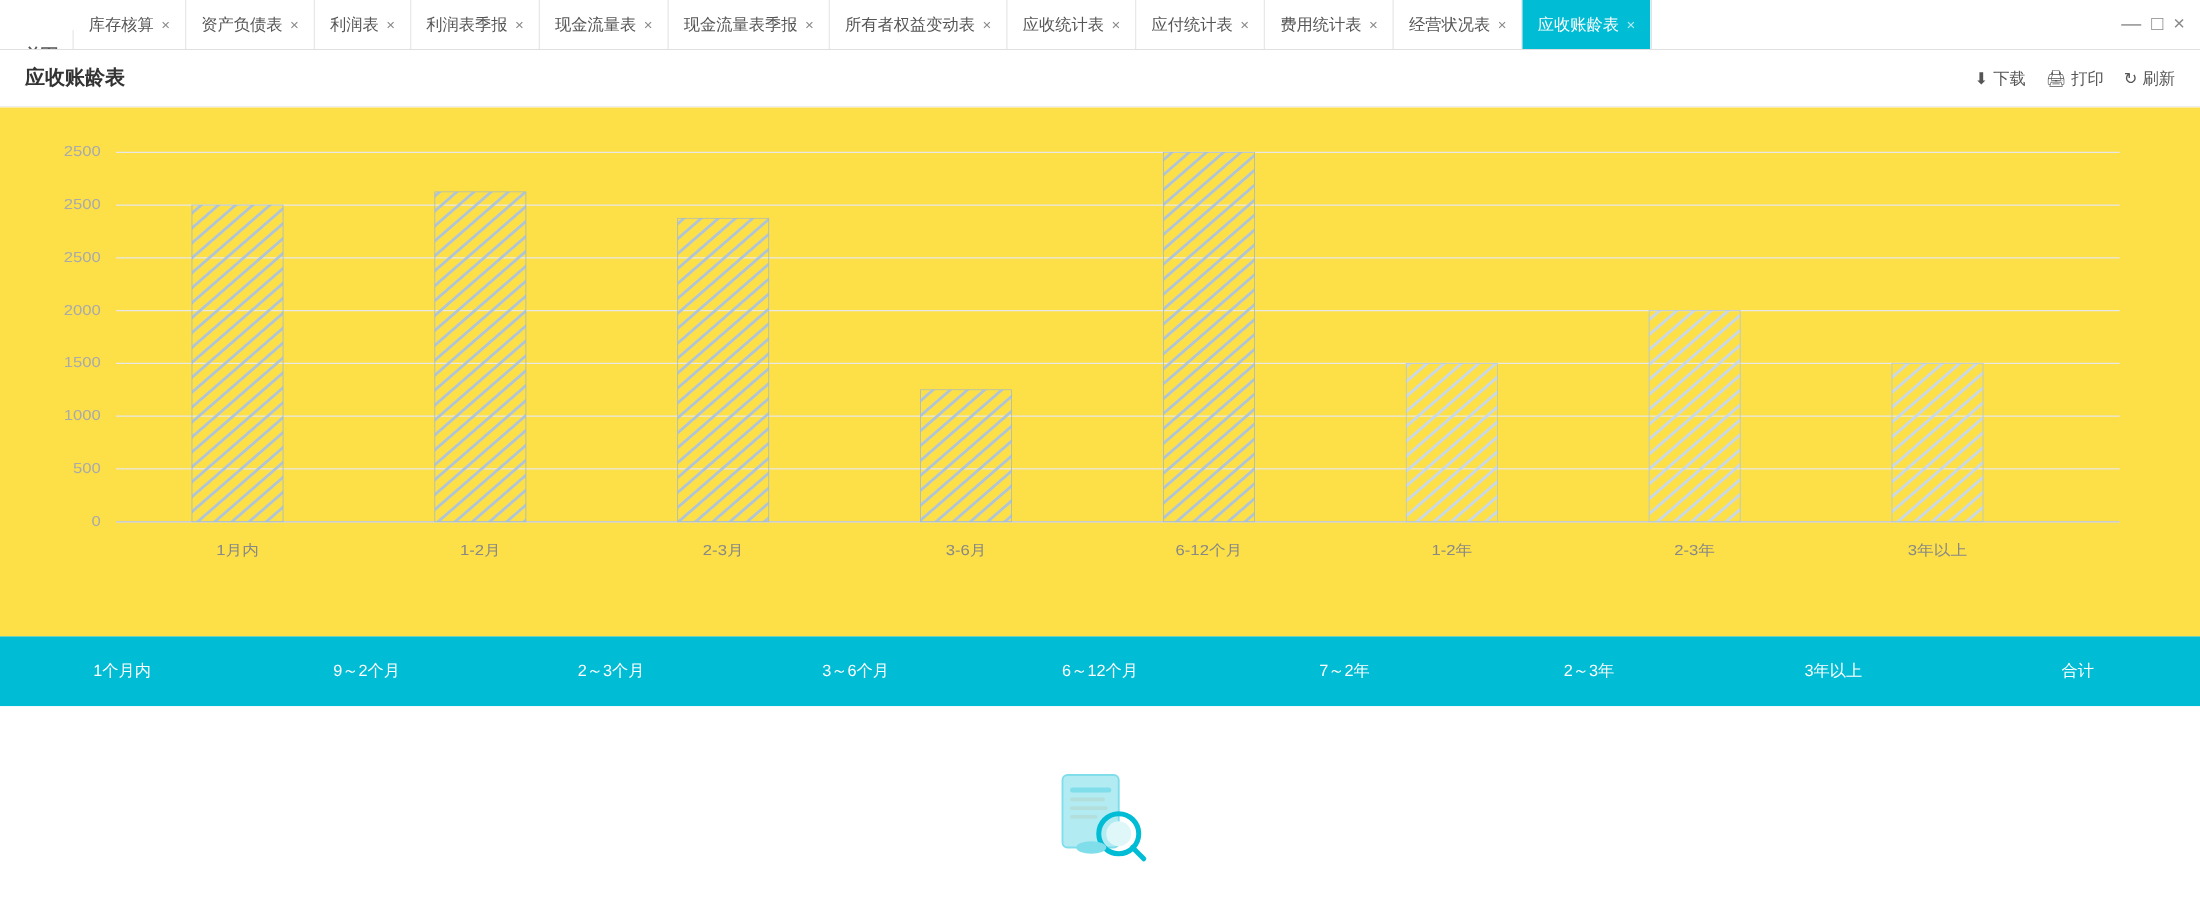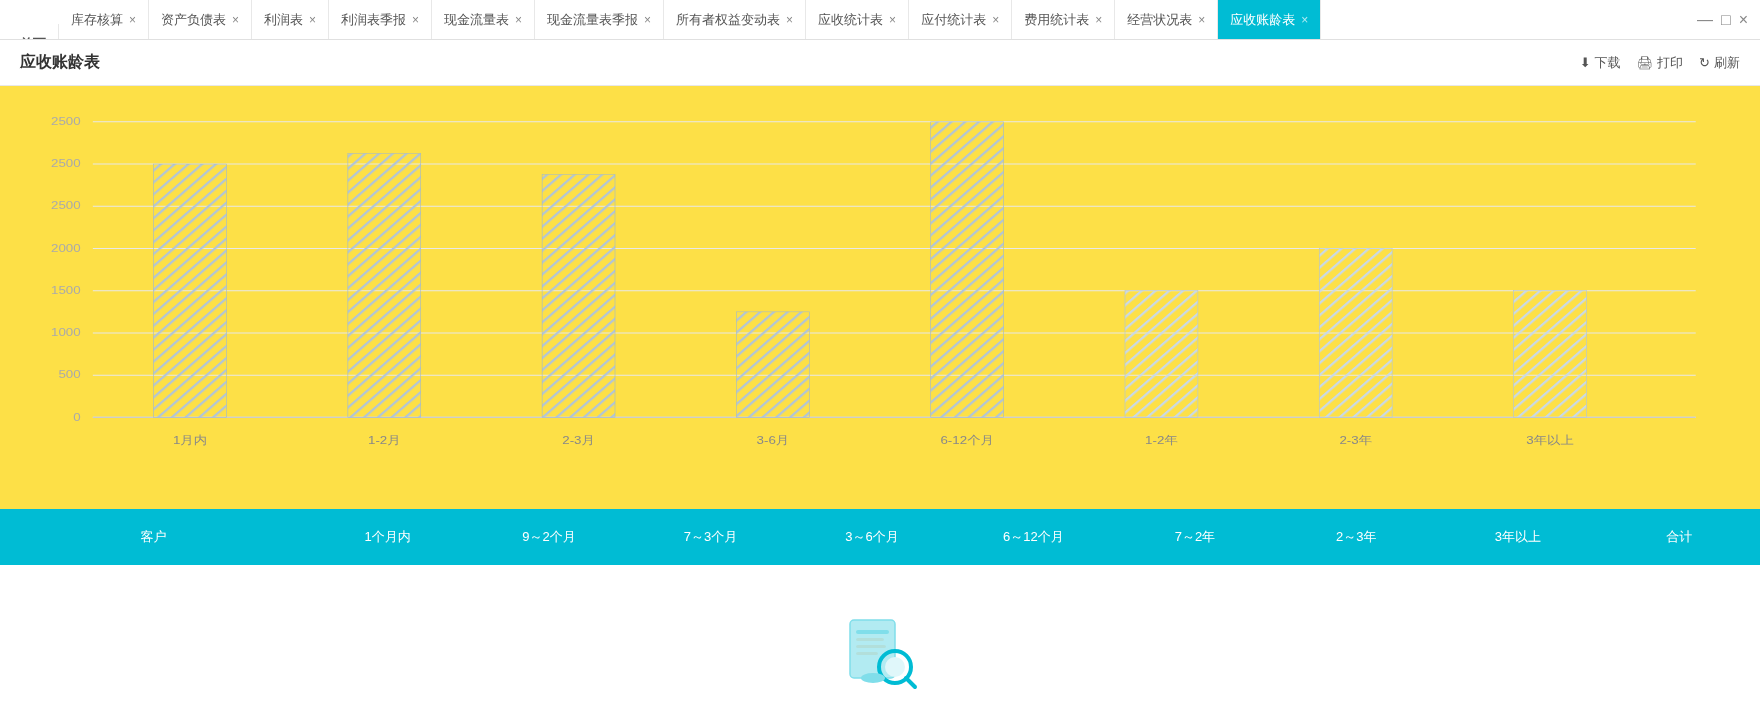--- a/index.html
+++ b/index.html
@@ -236,24 +236,23 @@
       <rect x="1070" y="135" width="60" height="160" fill="url(#hatch2)" stroke="#b0c4d8" stroke-width="0.5"></rect>
       <text x="1100" y="320" font-size="11" fill="#888" text-anchor="middle">2-3年</text>
 
       <rect x="1230" y="175" width="60" height="120" fill="url(#hatch2)" stroke="#b0c4d8" stroke-width="0.5"></rect>
       <text x="1260" y="320" font-size="11" fill="#888" text-anchor="middle">3年以上</text>
     </svg>
   </div>
 
   <div class="table-header-bar">
 
-  <div class="col col-customer">客户</div>
       <div class="col">1个月内</div>
       <div class="col">9～2个月</div>
-      <div class="col">7～3个月</div>
+      <div class="col">2～3个月</div>
       <div class="col">3～6个月</div>
       <div class="col">6～12个月</div>
       <div class="col">7～2年</div>
       <div class="col">2～3年</div>
       <div class="col">3年以上</div>
       <div class="col">合计</div>
     </div>
 
   <div class="empty-state">
     <svg class="empty-icon" viewBox="0 0 100 100">

